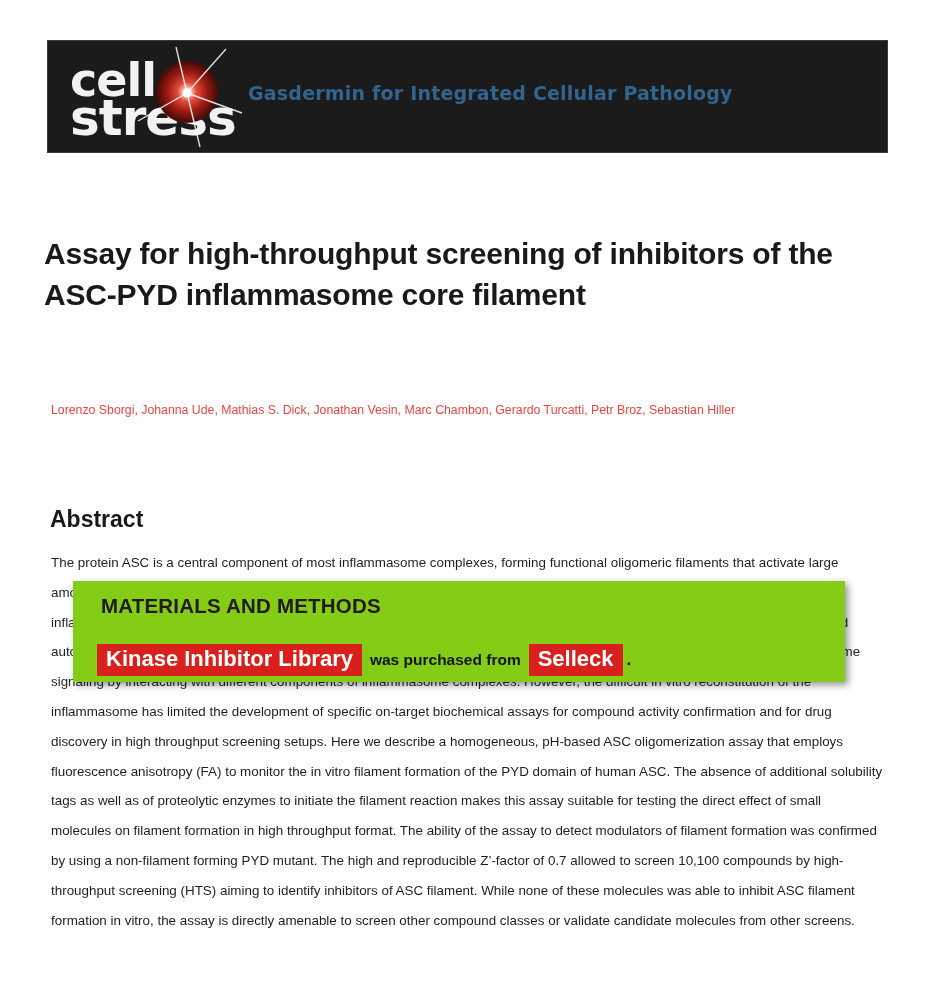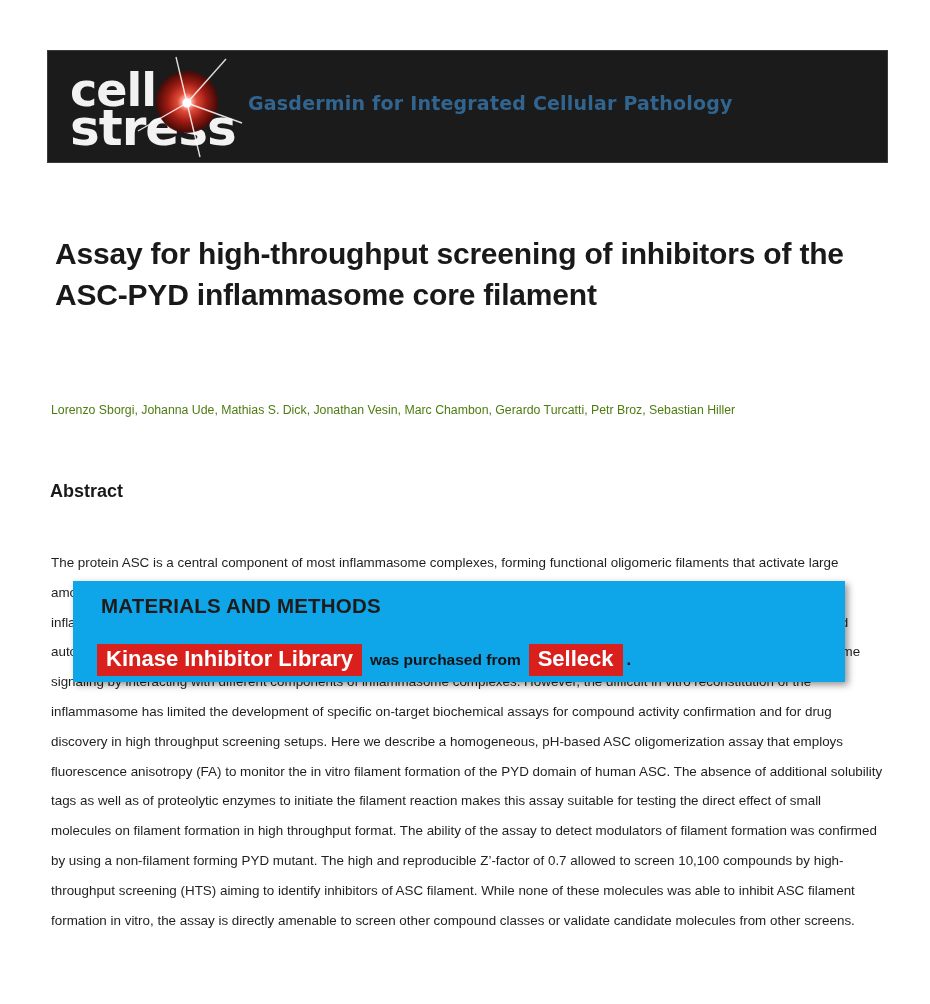--- a/index.html
+++ b/index.html
@@ -14,21 +14,21 @@
     position: relative;
     font-family: "Liberation Sans", sans-serif;
     color: #1c1c1c;
     overflow: hidden;
   }
 
   
   .banner {
     position: absolute;
     left: 47px;
-    top: 50px;
+    top: 40px;
     width: 841px;
     height: 113px;
     background: #1b1b1b;
     border: 1px solid #3a3a3a;
     overflow: hidden;
   }
   .banner-inner {
     position: absolute;
     left: 22px;
     top: 14px;
@@ -72,46 +72,46 @@
     font-size: 19px;
     font-weight: bold;
     line-height: 1.25;
     letter-spacing: .2px;
     padding-bottom: 10px;
   }
 
   
   .article-title {
     position: absolute;
-    left: 55px;
+    left: 44px;
     top: 214px;
     width: 810px;
     font-family: "Liberation Sans", sans-serif;
     font-size: 30px;
     font-weight: bold;
     line-height: 1.36;
     color: #191919;
     letter-spacing: -.2px;
   }
 
   .authors {
     position: absolute;
     left: 51px;
     top: 402px;
     width: 840px;
     font-size: 12.3px;
-    color: #4d7c0f;
+    color: #ef4444;
     line-height: 1.4;
   }
 
   .section-heading {
     position: absolute;
     left: 50px;
-    top: 481px;
-    font-size: 18px;
+    top: 506px;
+    font-size: 23px;
     font-weight: bold;
     color: #191919;
   }
 
   .abstract {
     position: absolute;
     left: 51px;
     top: 548px;
     width: 832px;
     font-size: 13.4px;
@@ -120,21 +120,21 @@
     text-align: left;
   }
 
   
   .overlay-card {
     position: absolute;
     left: 73px;
     top: 581px;
     width: 772px;
     height: 101px;
-    background: #0ea5e9;
+    background: #84cc16;
     box-shadow: 3px 3px 7px rgba(0,0,0,.42);
     z-index: 20;
   }
   .overlay-heading {
     position: absolute;
     left: 28px;
     top: 13px;
     font-size: 20.5px;
     font-weight: bold;
     color: #201a18;

